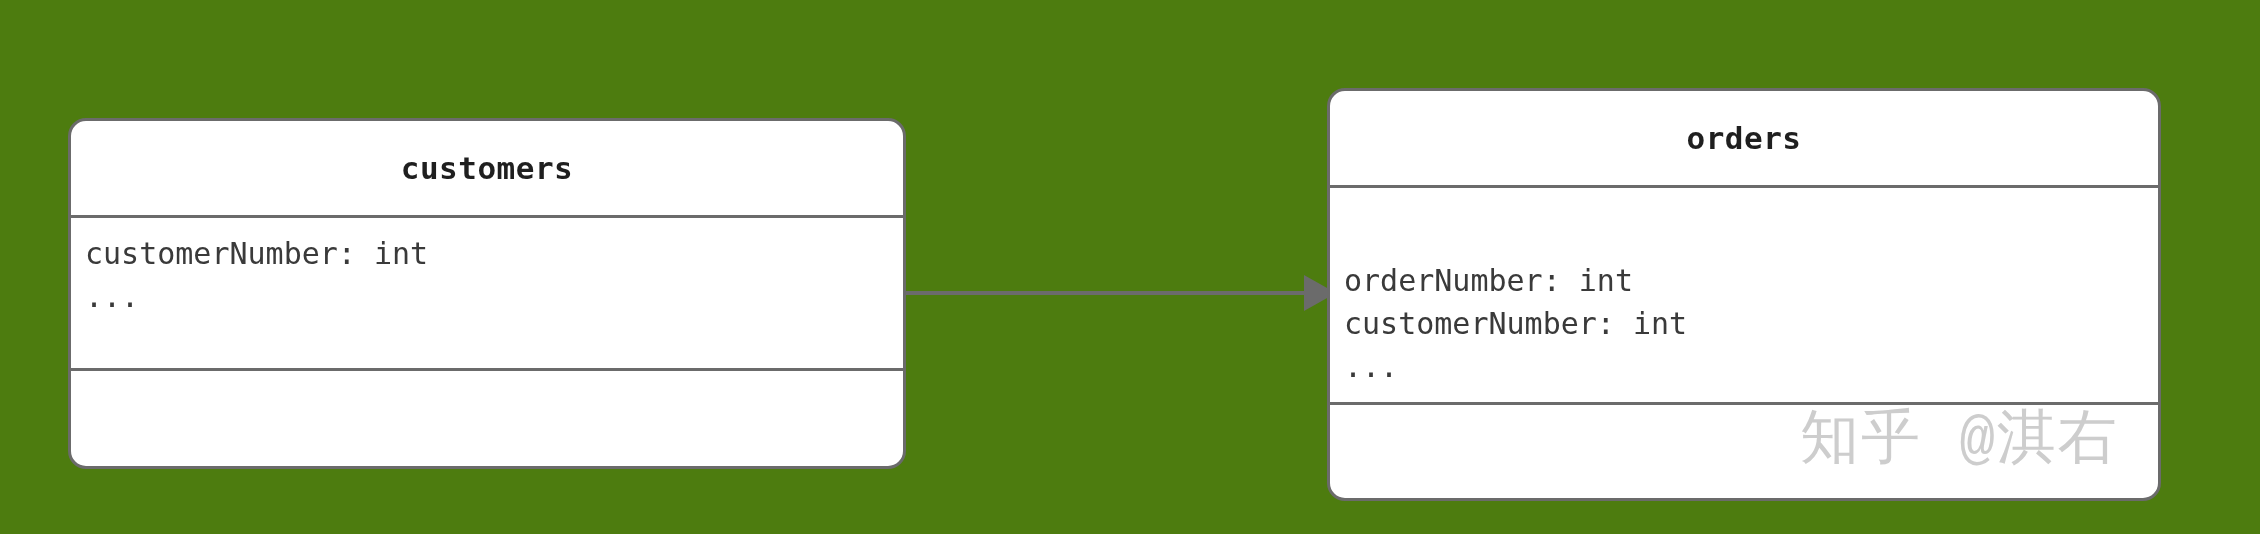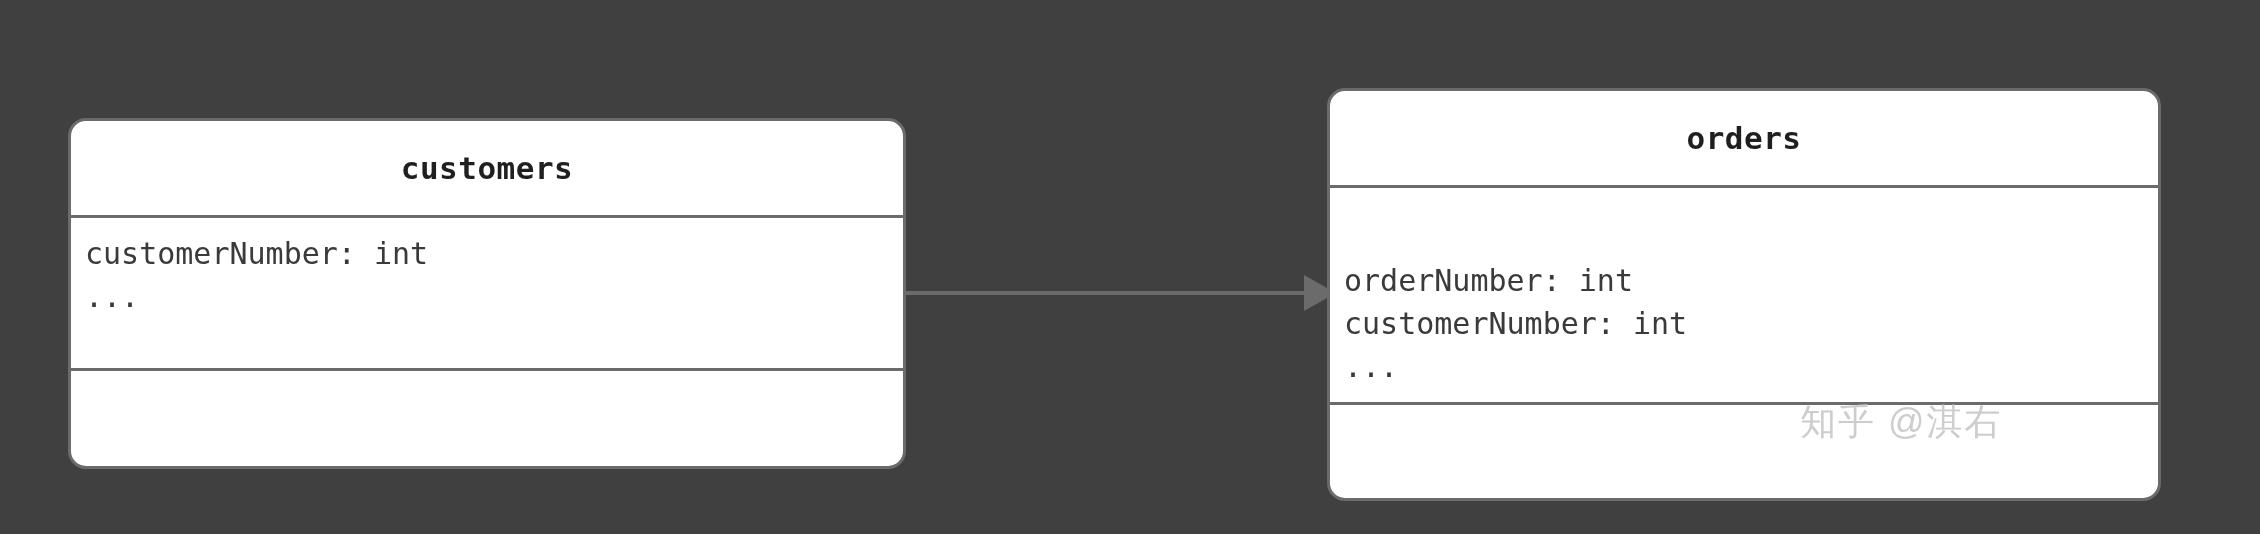--- a/index.html
+++ b/index.html
@@ -4,21 +4,21 @@
 <style>
   html, body {
     margin: 0;
     padding: 0;
     background: #ffffff;
   }
   #canvas {
     position: relative;
     width: 2260px;
     height: 534px;
-    background: #404040;
+    background: #4d7c0f;
     overflow: hidden;
     font-family: "DejaVu Sans Mono", "Liberation Mono", monospace;
   }
 
   
   .uml-box {
     position: absolute;
     box-sizing: border-box;
     background: #ffffff;
     border: 3px solid #6b6b6b;
@@ -88,22 +88,22 @@
     width: 432px;
     height: 62px;
     overflow: visible;
   }
 
   
   #watermark {
     position: absolute;
     left: 1800px;
     top: 398px;
-    font-family: Liberation Sans, sans-serif;
-    font-size: 36px;
+    font-family: Liberation Mono, monospace;
+    font-size: 59px;
     color: #c9c9c9;
     opacity: 0.92;
     white-space: nowrap;
     letter-spacing: 2px;
     pointer-events: none;
   }
 </style>
 </head>
 <body>
 

